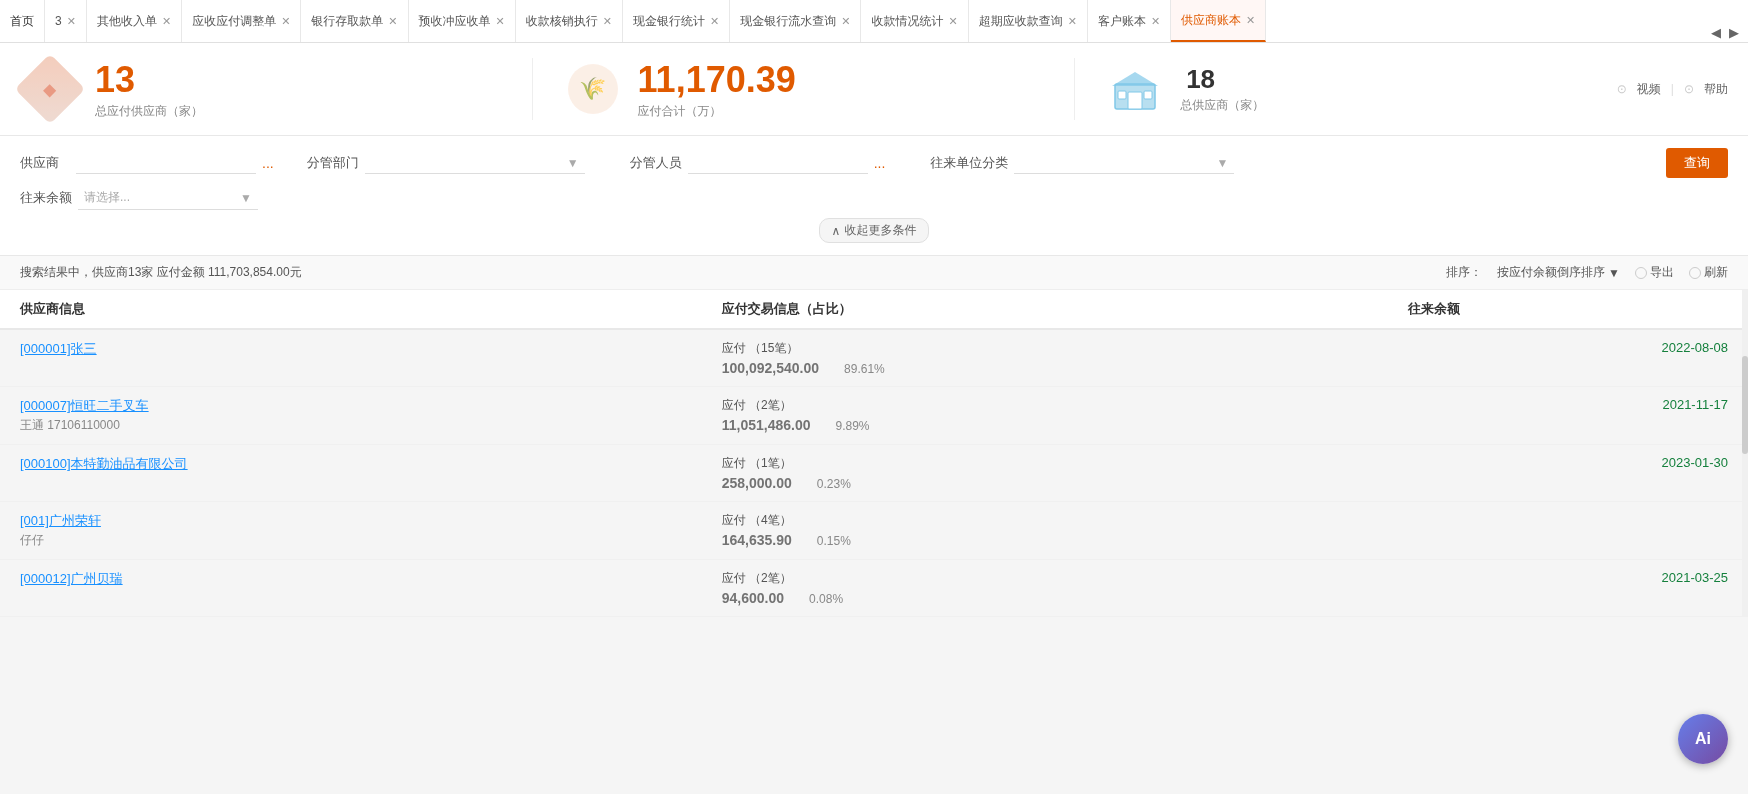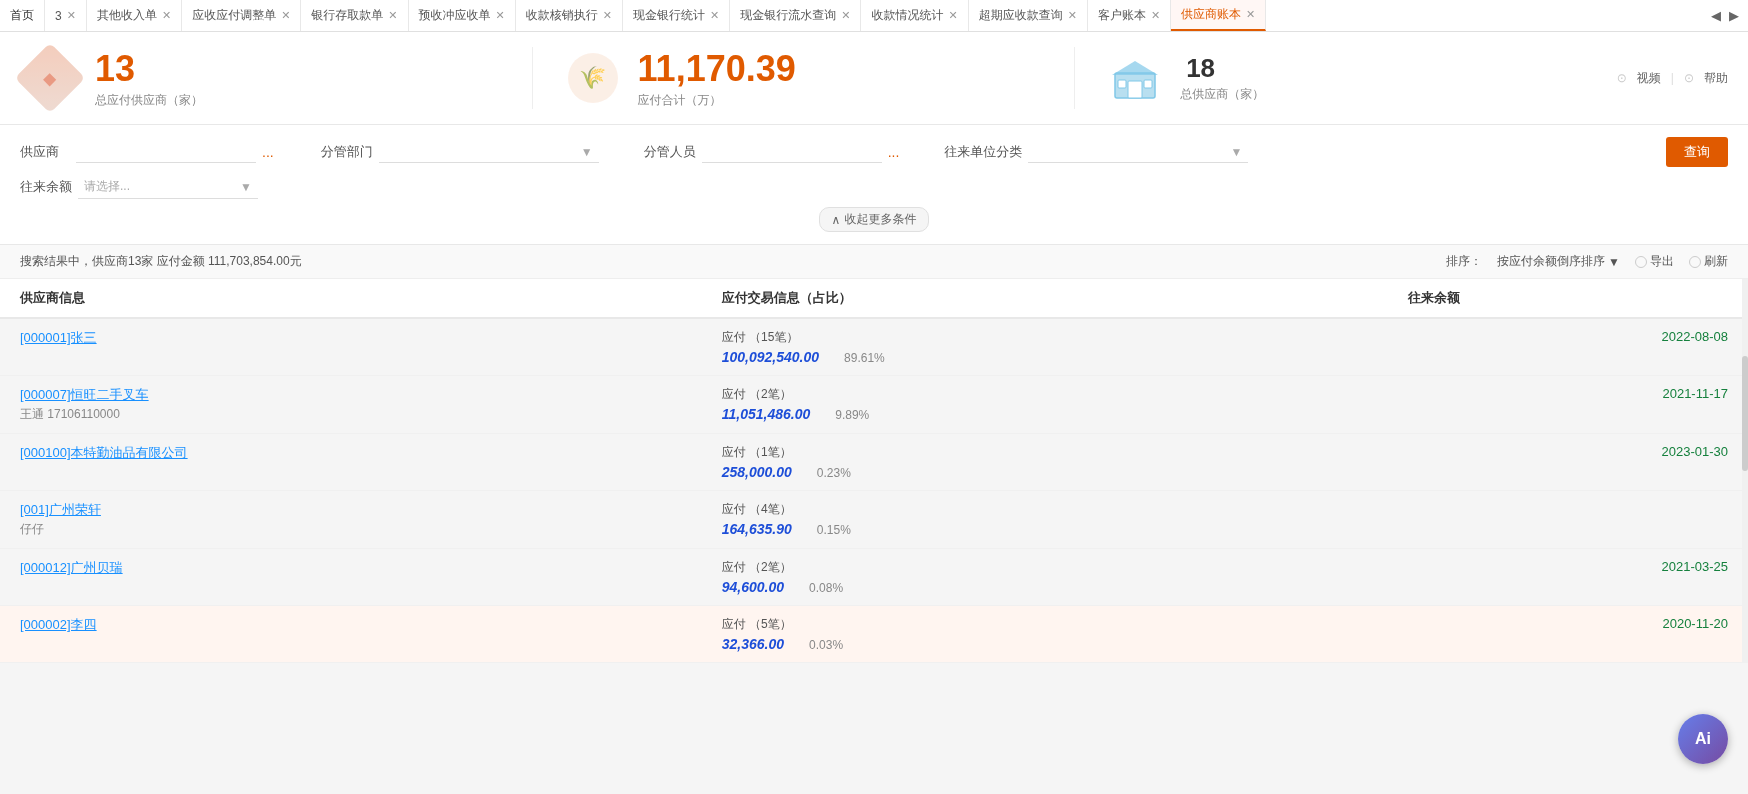--- a/index.html
+++ b/index.html
@@ -1,24 +1,24 @@
 <!DOCTYPE html>
 <html><head>
   <meta charset="utf-8">
   <style>
     * { margin: 0; padding: 0; box-sizing: border-box; }
     body { font-family: 'Microsoft YaHei', Arial, sans-serif; font-size: 13px; background: #f5f5f5; color: #333; }
 
     
     .top-nav {
       display: flex;
-      align-items: center;
+      align-items: flex-end;
       background: #fff;
       border-bottom: 1px solid #e0e0e0;
-      height: 32px;
+      height: 43px;
       overflow: hidden;
     }
     .nav-item {
       display: flex;
       align-items: center;
       padding: 0 10px;
       height: 100%;
       white-space: nowrap;
       cursor: pointer;
       font-size: 12px;
@@ -286,25 +286,24 @@
       color: #888;
       font-size: 12px;
       margin-top: 2px;
     }
     .payable-count {
       color: #555;
       font-size: 12px;
       margin-bottom: 3px;
     }
     .payable-amount {
-      color: #1d4ed8;
+      color: #737373;
       font-size: 14px;
       font-weight: bold;
       cursor: pointer;
-      font-style: italic;
     }
     .percent-text {
       color: #888;
       font-size: 12px;
       margin-left: 15px;
     }
     .payable-info {
       display: flex;
       align-items: baseline;
       gap: 10px;
@@ -450,21 +449,21 @@
 
 <div class="filter-area">
   <div class="filter-row">
 
     <div class="filter-item">
       <span class="filter-label">供应商</span>
       <input class="filter-input" type="text" style="width: 180px;">
       <span class="filter-ellipsis">...</span>
     </div>
 
-    <div class="filter-item" style="margin-left:32px;">
+    <div class="filter-item" style="margin-left:18px;">
       <span class="filter-label">分管部门</span>
       <div class="filter-select" style="width:220px;">
         <span style="color:#aaa; font-size:12px;"></span>
         <span class="arrow">▼</span>
       </div>
     </div>
 
     <div class="filter-item" style="margin-left:30px;">
       <span class="filter-label">分管人员</span>
       <input class="filter-input" type="text" style="width: 180px;">
@@ -585,31 +584,20 @@
           <td><span class="supplier-link">[000012]广州贝瑞</span></td>
           <td>
             <div class="payable-count">应付 （2笔）</div>
             <div class="payable-info">
               <span class="payable-amount">94,600.00</span>
               <span class="percent-text">0.08%</span>
             </div>
           </td>
           <td class="date-text">2021-03-25</td>
         </tr>
-        <tr class="highlighted">
-          <td><span class="supplier-link">[000002]李四</span></td>
-          <td>
-            <div class="payable-count">应付 （5笔）</div>
-            <div class="payable-info">
-              <span class="payable-amount">32,366.00</span>
-              <span class="percent-text">0.03%</span>
-            </div>
-          </td>
-          <td class="date-text">2020-11-20</td>
-        </tr>
       </tbody>
   </table>
   <div class="right-scrollbar">
     <div class="right-scrollbar-thumb"></div>
   </div>
 </div>
 
 <div style="position:fixed; bottom:30px; right:20px; z-index:1000;">
   <div style="width:50px; height:50px; border-radius:50%; background: linear-gradient(135deg, #667eea, #764ba2); display:flex; align-items:center; justify-content:center; cursor:pointer; box-shadow: 0 2px 8px rgba(0,0,0,0.3);">
     <span style="color:#fff; font-size:16px; font-weight:bold;">Ai</span>

